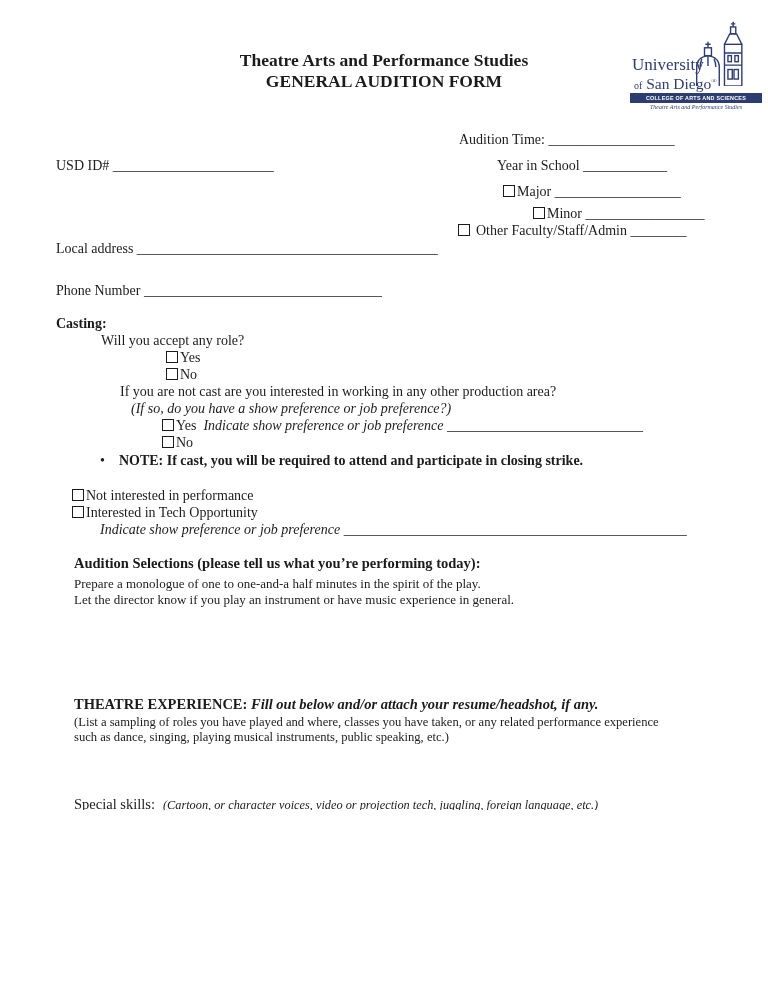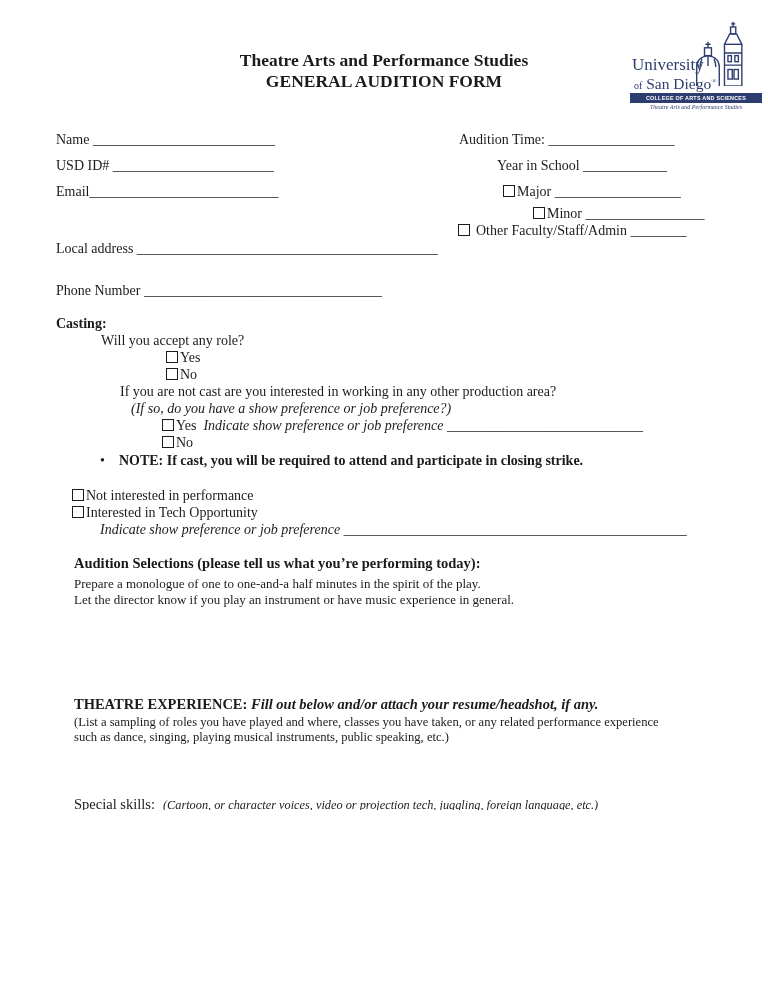--- a/index.html
+++ b/index.html
@@ -97,25 +97,23 @@
       <path d="M36 28 L42 16 h8 L56 28"></path>
       <rect x="43" y="8" width="6" height="8"></rect>
       <path d="M46 8 V2 M43.5 4.5 h5"></path>
     </svg>
     <div class="lg-univ">University</div>
     <div class="lg-osd"><span class="of">of</span> <span>San Diego</span><span class="lg-reg">®</span></div>
     <div class="lg-banner">COLLEGE OF ARTS AND SCIENCES</div>
     <div class="lg-dept">Theatre Arts and Performance Studies</div>
   </div>
 
-  <div class="ln l-name"><span>Name</span><span class="blank"> __________________________</span></div>
   <div class="ln l-audtime"><span>Audition Time:</span><span class="blank"> __________________</span></div>
   <div class="ln l-usdid"><span>USD ID#</span><span class="blank"> _______________________</span></div>
   <div class="ln l-year"><span>Year in School</span><span class="blank"> ____________</span></div>
-  <div class="ln l-email"><span>Email</span><span class="blank">___________________________</span></div>
   <div class="ln l-major"><span class="cb"></span><span>Major</span><span class="blank"> __________________</span></div>
   <div class="ln l-minor"><span class="cb"></span><span>Minor</span><span class="blank"> _________________</span></div>
   <div class="ln l-other"><span class="cb sp"></span><span>Other Faculty/Staff/Admin</span><span class="blank"> ________</span></div>
   <div class="ln l-local"><span>Local address</span><span class="blank"> ___________________________________________</span></div>
   <div class="ln l-phone"><span>Phone Number</span><span class="blank"> __________________________________</span></div>
 
   <div class="ln l-casting">Casting:</div>
   <div class="ln l-q1">Will you accept any role?</div>
   <div class="ln l-yes1"><span class="cb"></span><span>Yes</span></div>
   <div class="ln l-no1"><span class="cb"></span><span>No</span></div>

